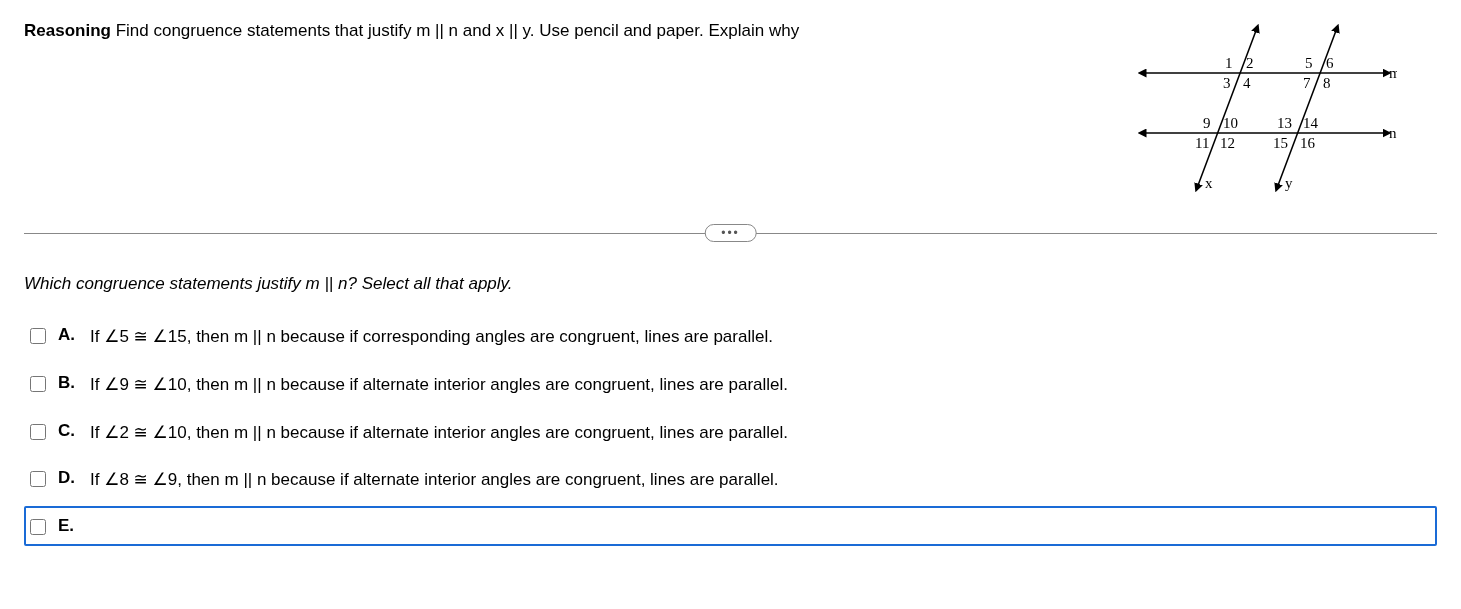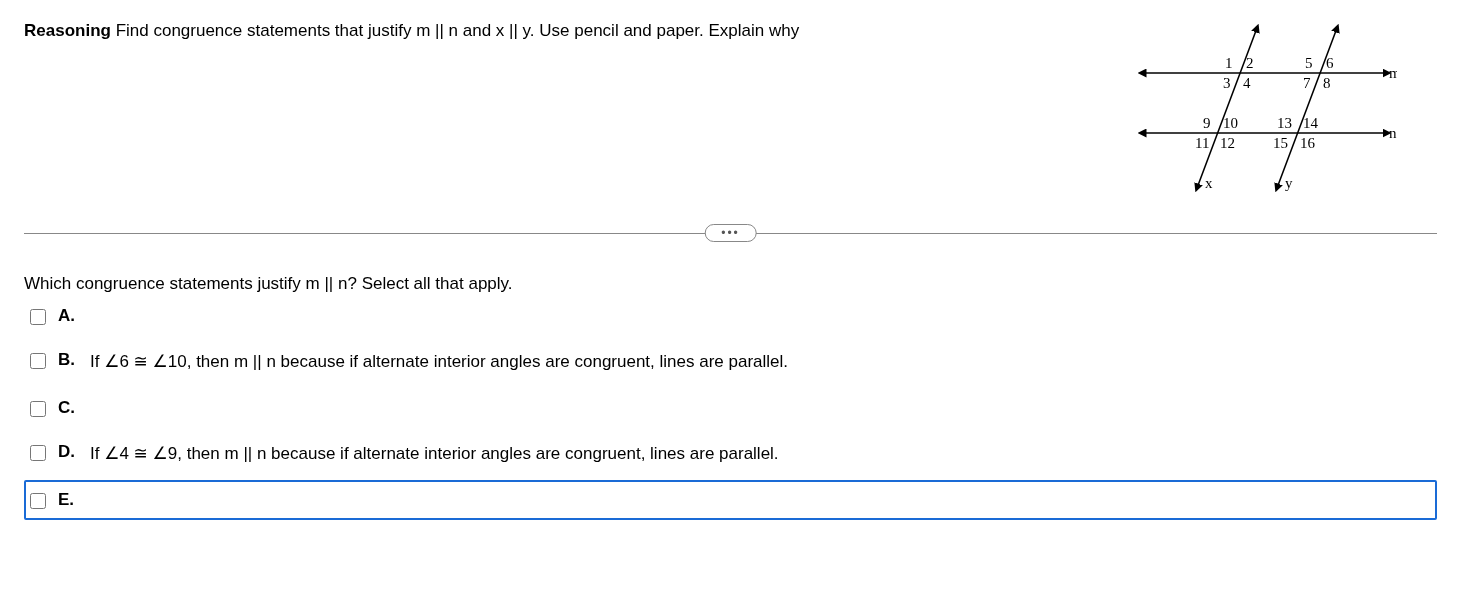--- a/index.html
+++ b/index.html
@@ -48,21 +48,21 @@
       background: #fff;
       border: 1px solid #888;
       border-radius: 12px;
       padding: 1px 16px;
       font-size: 12px;
       line-height: 14px;
       cursor: pointer;
       color: #555;
       letter-spacing: 2px;
     }
-    .question-text { margin-bottom: 2px; }
+    .question-text { margin-bottom: 21px; font-style: italic; }
     .options { }
     .option-row {
       display: flex;
       align-items: flex-start;
       padding: 8px 4px;
       margin-bottom: 4px;
       border: 2px solid transparent;
       border-radius: 2px;
     }
     .option-row.selected {
@@ -140,32 +140,34 @@
   <hr class="divider-line">
   <button class="ellipsis-btn">•••</button>
 </div>
 
 <div class="question-text">Which congruence statements justify m || n? Select all that apply.</div>
 
 <div class="options" id="options-container">
     <label class="option-row">
       <input type="checkbox" class="option-cb" style="">
       <span class="option-letter">A.</span>
+      <span class="option-text">If ∠5 ≅ ∠15, then m || n because if corresponding angles are congruent, lines are parallel.</span>
     </label>
     <label class="option-row">
       <input type="checkbox" class="option-cb" style="">
       <span class="option-letter">B.</span>
-      <span class="option-text">If ∠6 ≅ ∠10, then m || n because if alternate interior angles are congruent, lines are parallel.</span>
+      <span class="option-text">If ∠9 ≅ ∠10, then m || n because if alternate interior angles are congruent, lines are parallel.</span>
     </label>
     <label class="option-row">
       <input type="checkbox" class="option-cb" style="">
       <span class="option-letter">C.</span>
+      <span class="option-text">If ∠2 ≅ ∠10, then m || n because if alternate interior angles are congruent, lines are parallel.</span>
     </label>
     <label class="option-row">
       <input type="checkbox" class="option-cb" style="">
       <span class="option-letter">D.</span>
-      <span class="option-text">If ∠4 ≅ ∠9, then m || n because if alternate interior angles are congruent, lines are parallel.</span>
+      <span class="option-text">If ∠8 ≅ ∠9, then m || n because if alternate interior angles are congruent, lines are parallel.</span>
     </label>
     <label class="option-row selected">
       <input type="checkbox" class="option-cb" style="">
       <span class="option-letter">E.</span>
     </label>
   </div>
 
 </body></html>

